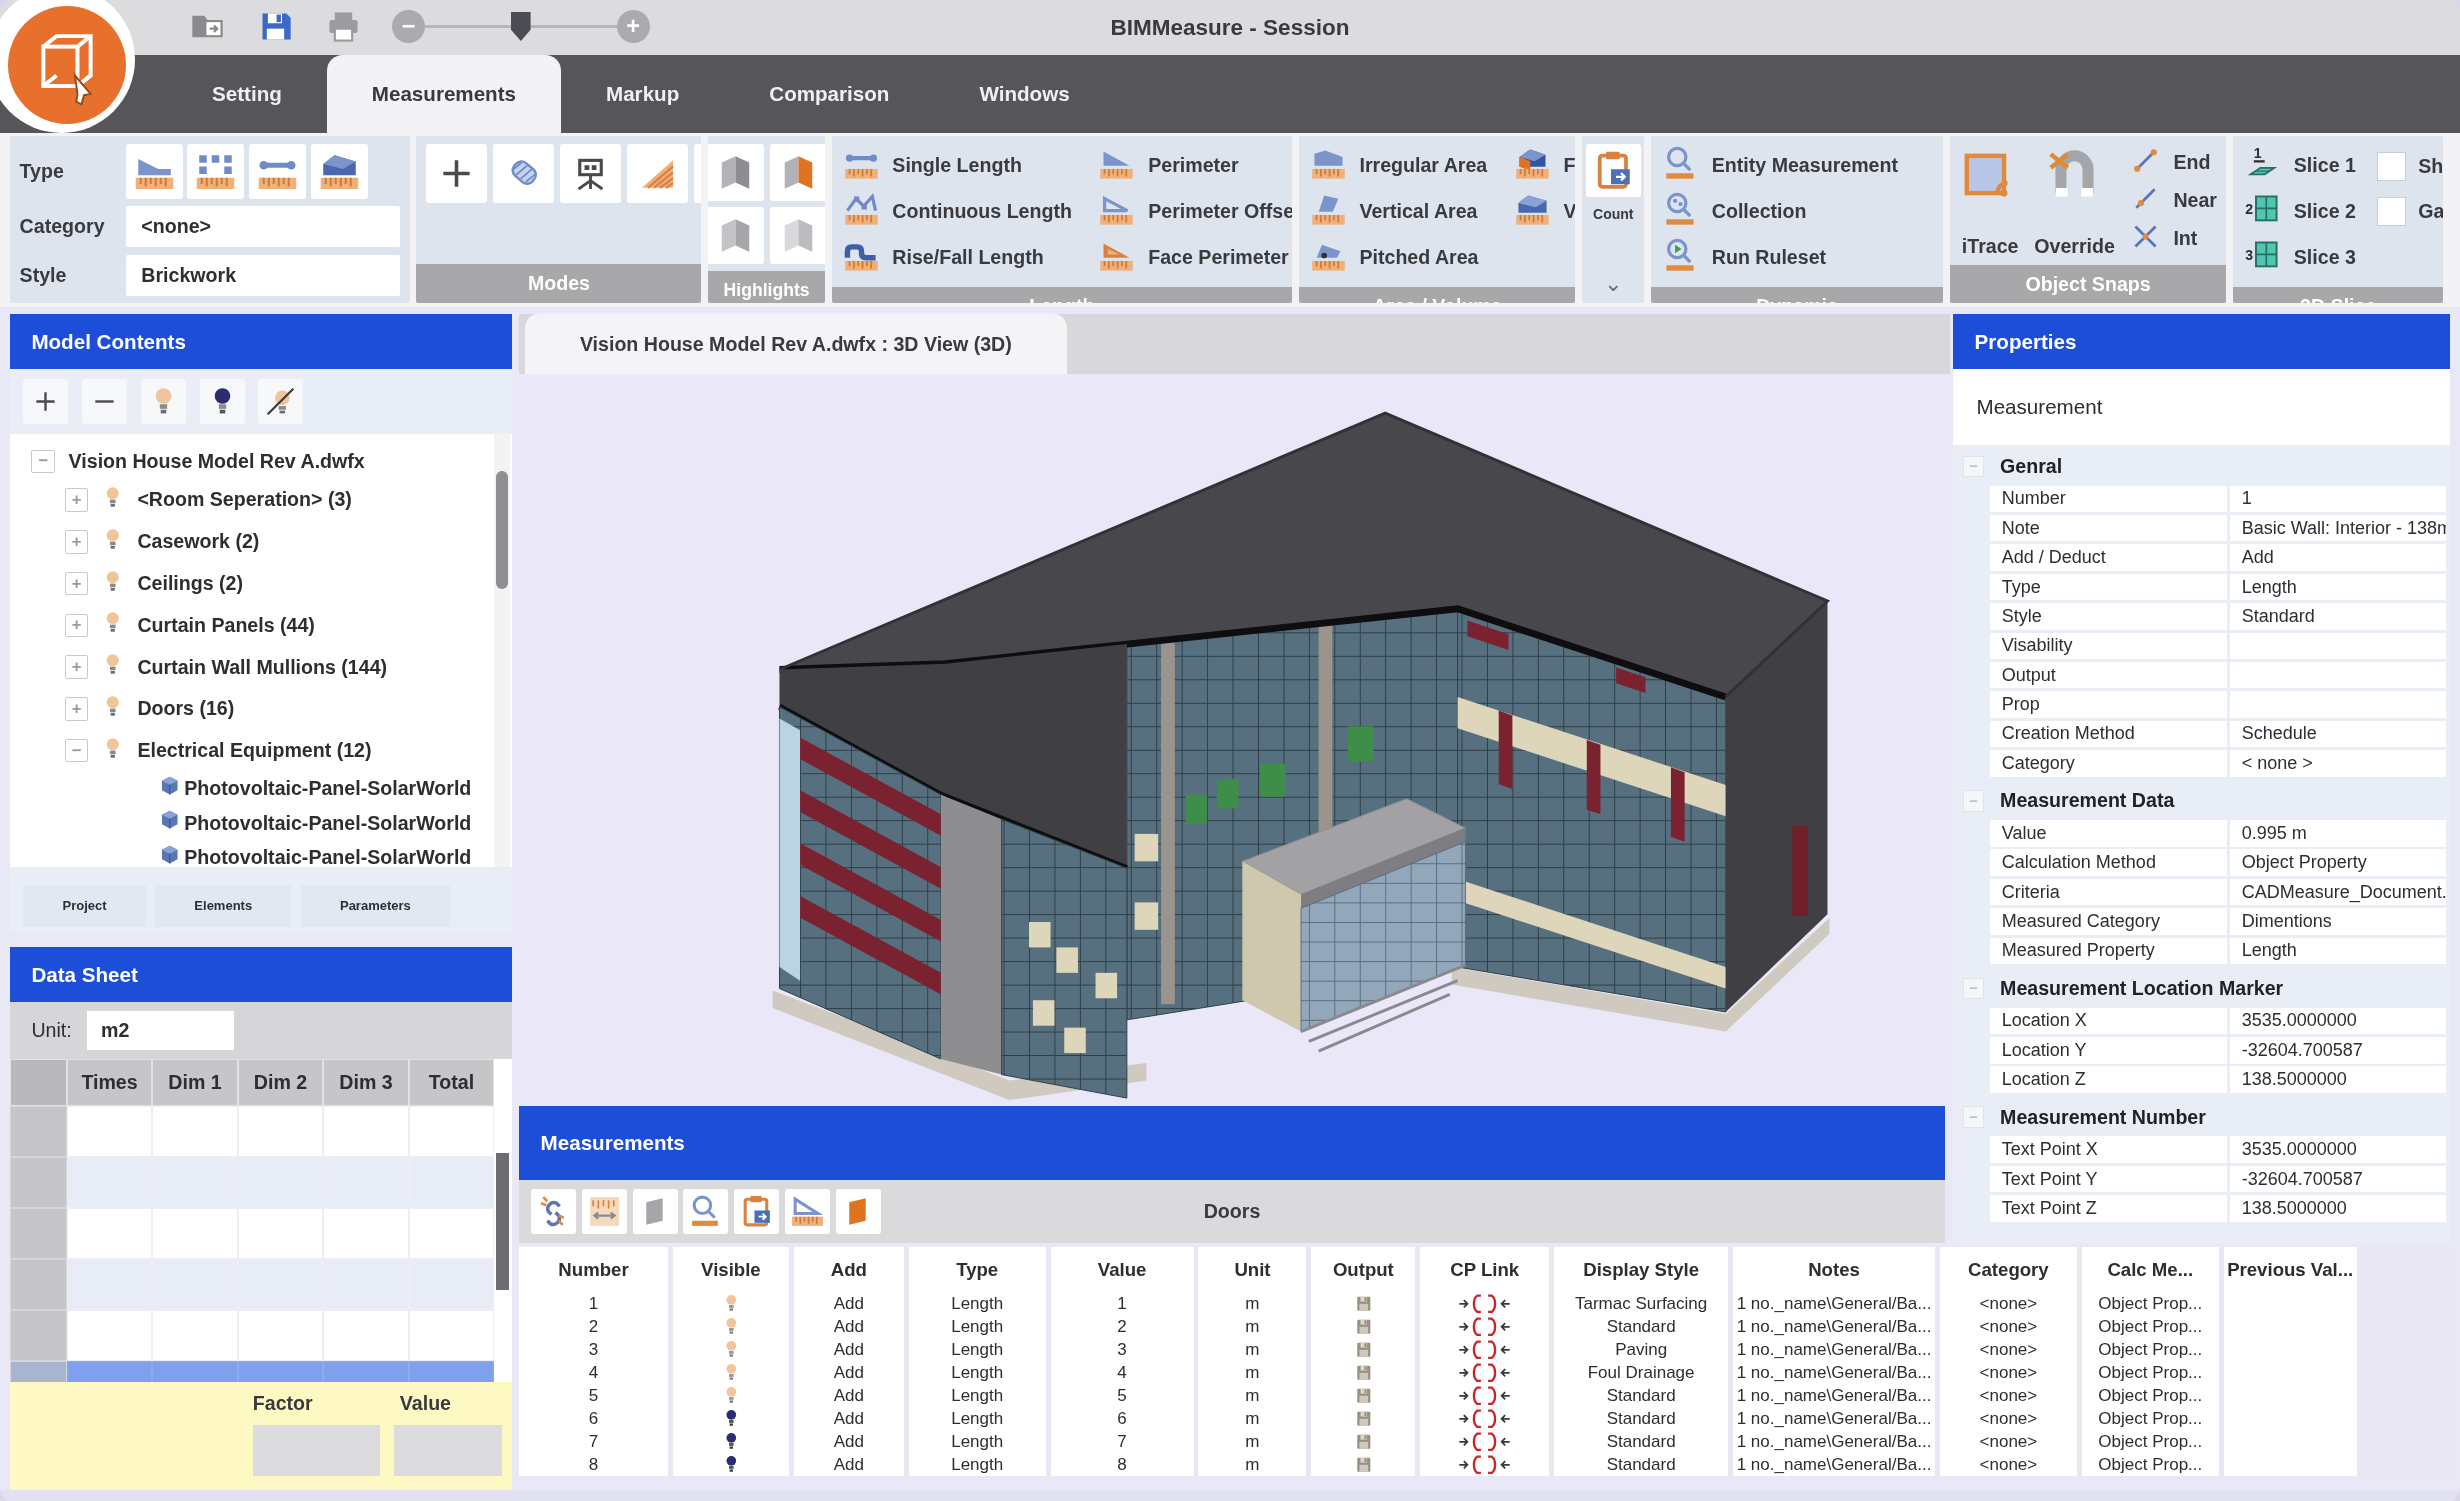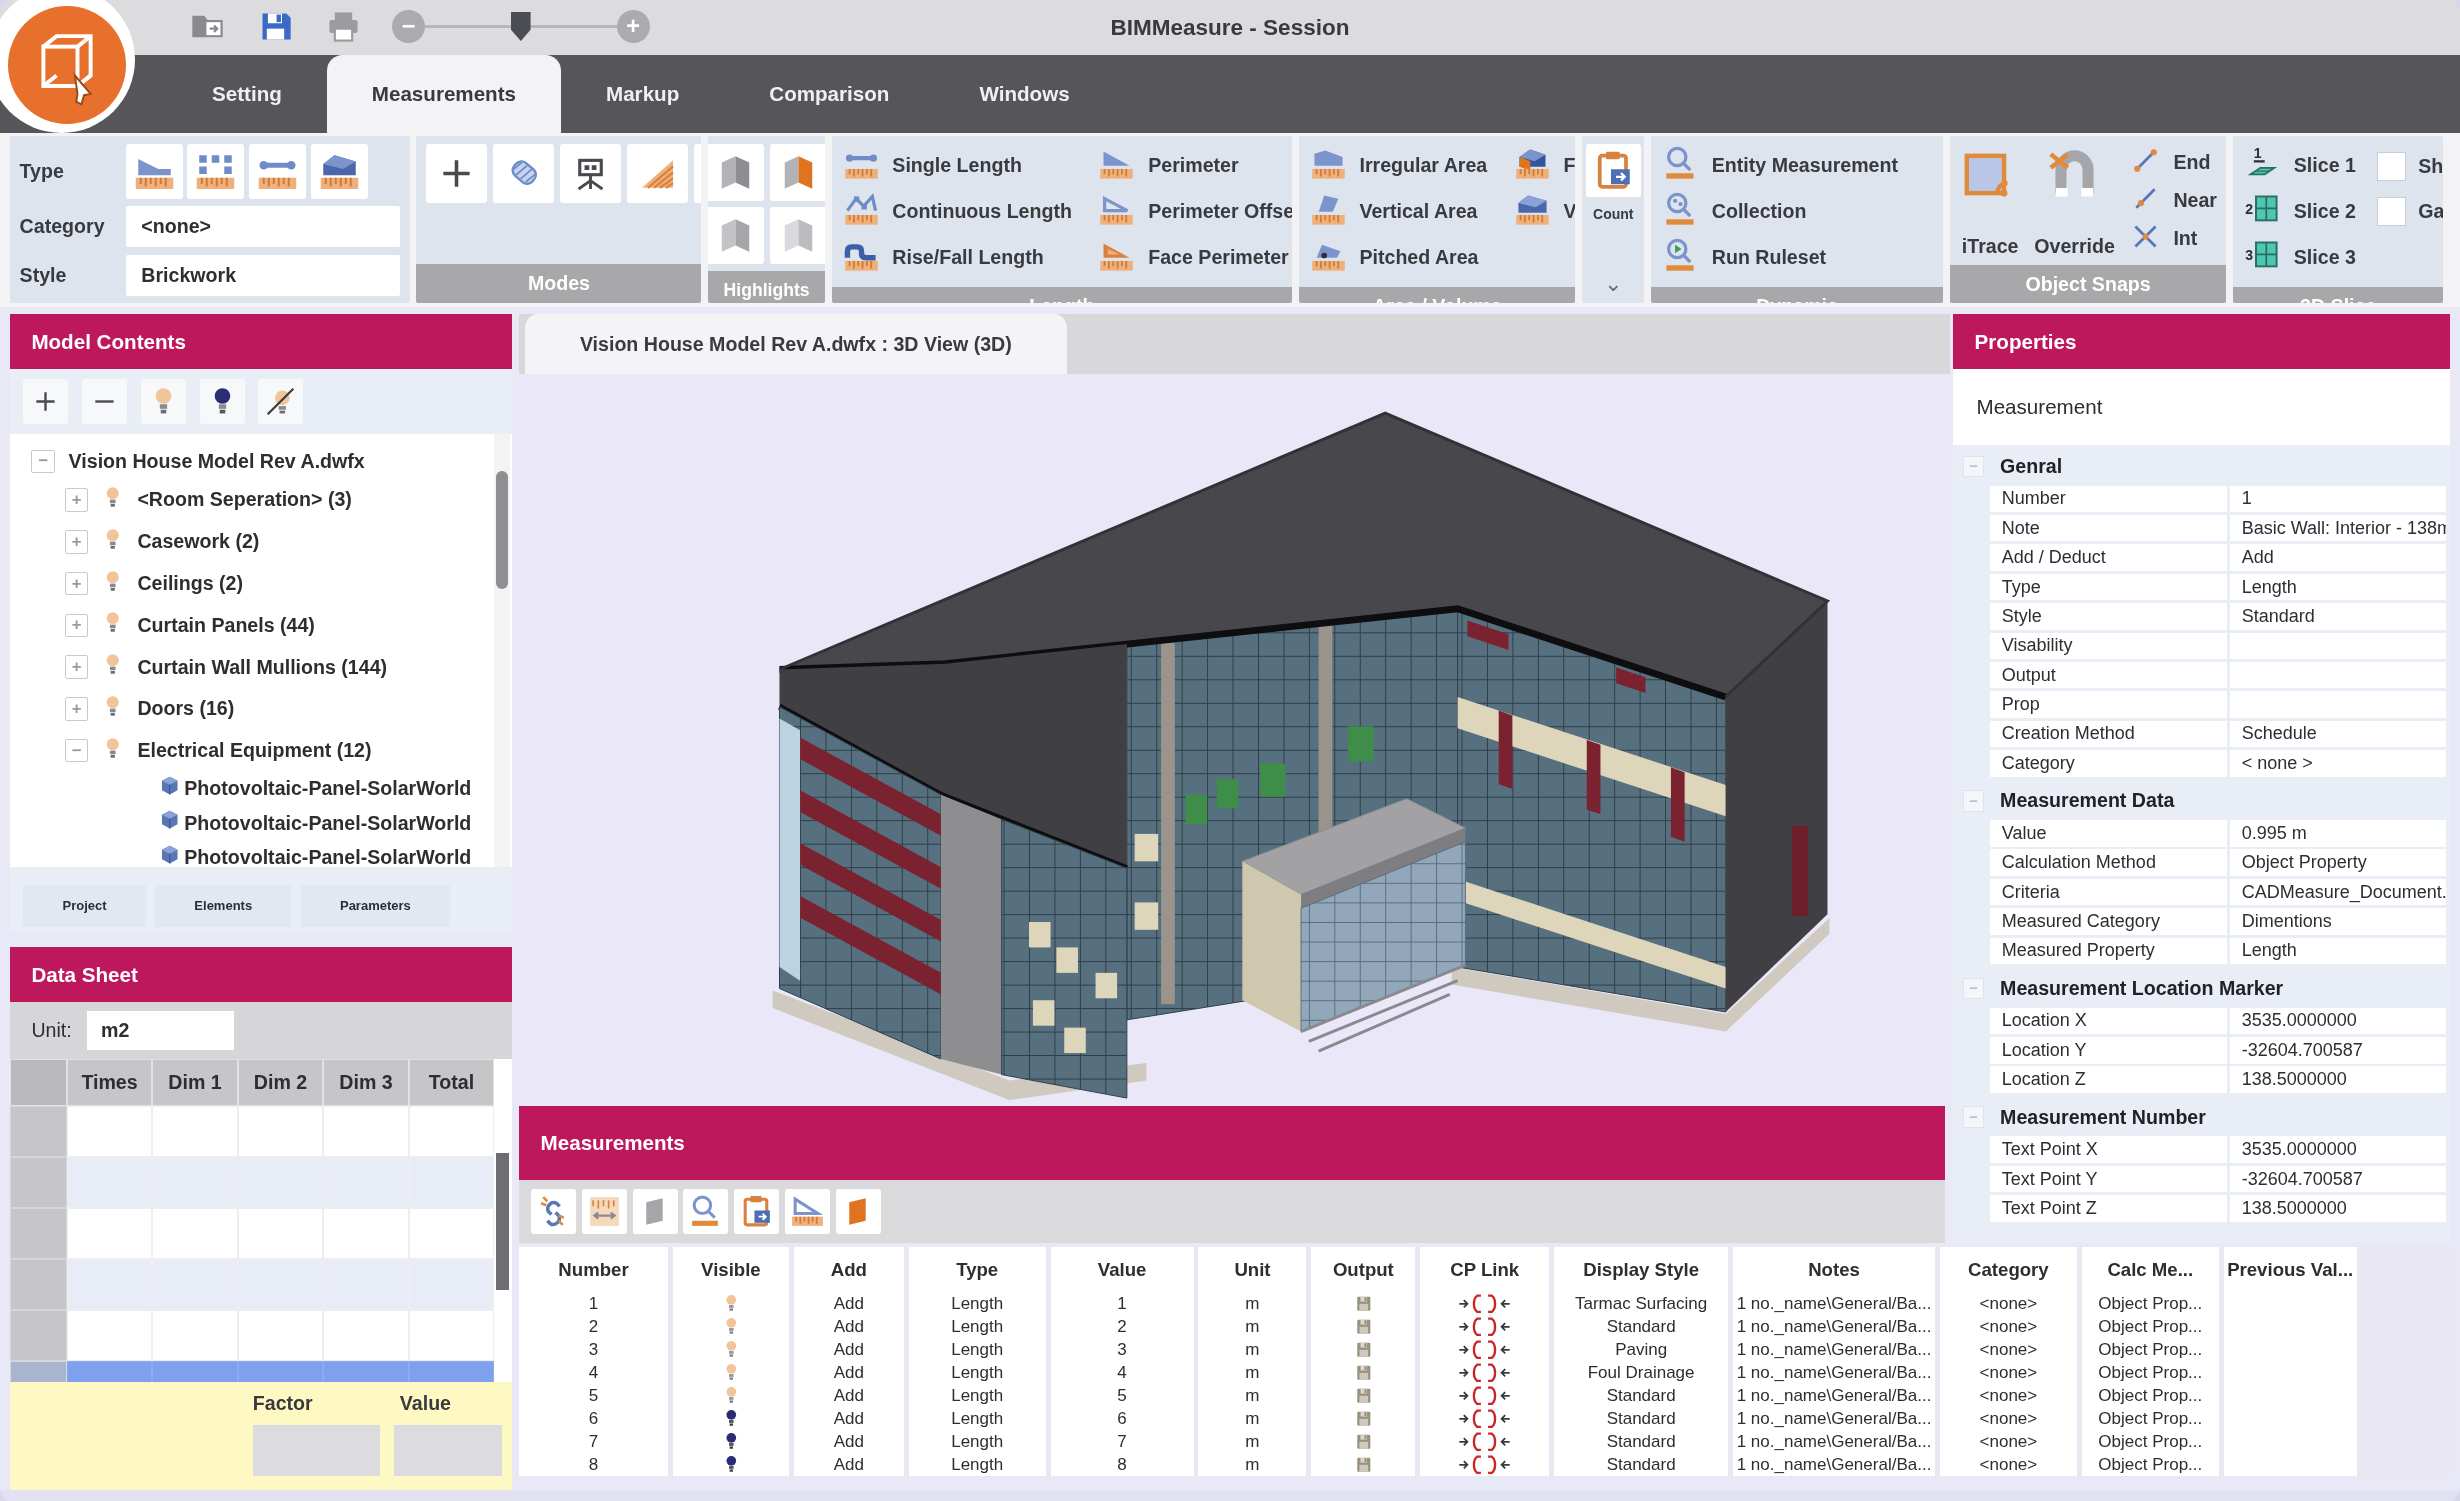--- a/index.html
+++ b/index.html
@@ -61,21 +61,21 @@
   .snap-big svg{width:61px;height:61px;}
   .snap-big span{font-size:19.6px;font-weight:700;color:#3a3a3e;}
   .snap-grid{display:grid;grid-auto-flow:column;grid-template-rows:repeat(3,1fr);column-gap:23.5px;}
   .snap-grid .cmd svg{width:33px;height:33px;}
   .slice-body{display:flex;gap:21.6px;}
   .slice-col{display:grid;grid-template-rows:repeat(3,1fr);}
   .chk-col{display:grid;grid-template-rows:repeat(3,1fr);}
   .chkbox{width:29px;height:29px;background:#fff;border:1px solid #c6cdd6;}
 
   
-  .panel-header{background:#be185d;color:#fff;font-size:20.6px;font-weight:700;display:flex;align-items:center;padding:0 21.6px;}
+  .panel-header{background:#1d4ed8;color:#fff;font-size:20.6px;font-weight:700;display:flex;align-items:center;padding:0 21.6px;}
 
   
   .mc-panel{position:absolute;left:9.8px;top:314px;width:502px;height:619px;background:#e9edf5;}
   .mc-panel .panel-header{height:55px;}
   .mc-toolbar{height:65px;display:flex;align-items:center;gap:13.7px;padding:0 13.7px;}
   .mc-toolbar .icon-card{width:45px;height:45px;background:#f7f8fa;}
   .mc-toolbar svg{width:33px;height:33px;}
   .mc-tree{position:absolute;left:0;top:120px;width:502px;height:433px;background:#fff;overflow:hidden;}
   .tree-scroll{position:absolute;right:2px;top:0;width:15.7px;height:100%;background:#f3f3f4;}
   .tree-thumb{position:absolute;left:2px;top:37px;width:11.8px;height:118px;background:#8f8f93;border-radius:5.9px;}
@@ -909,20 +909,21 @@
             <rect x="3" y="23" width="30" height="9" fill="#f0b07b"></rect>
             <path d="M7 23v5M11 23v7M15 23v5M19 23v7M23 23v5M27 23v7" stroke="#cf7a35" stroke-width="1.6" fill="none"></path>
           </svg>
         </span>
         <span class="icon-card">
           <svg viewBox="0 0 36 36">
             <path d="M9 9l16-4v22l-16 4z" fill="#e0731f"></path>
           </svg>
         </span>
       </span>
+    <span class="doors-lbl">Doors</span>
   </div>
 
   <div class="props">
     <div class="panel-header">Properties</div>
     <div class="props-sub">Measurement</div>
     <div id="props-body">
         <div class="pgroup-h">
           <span class="pbox">−</span>
           <span>Genral</span>
         </div>

